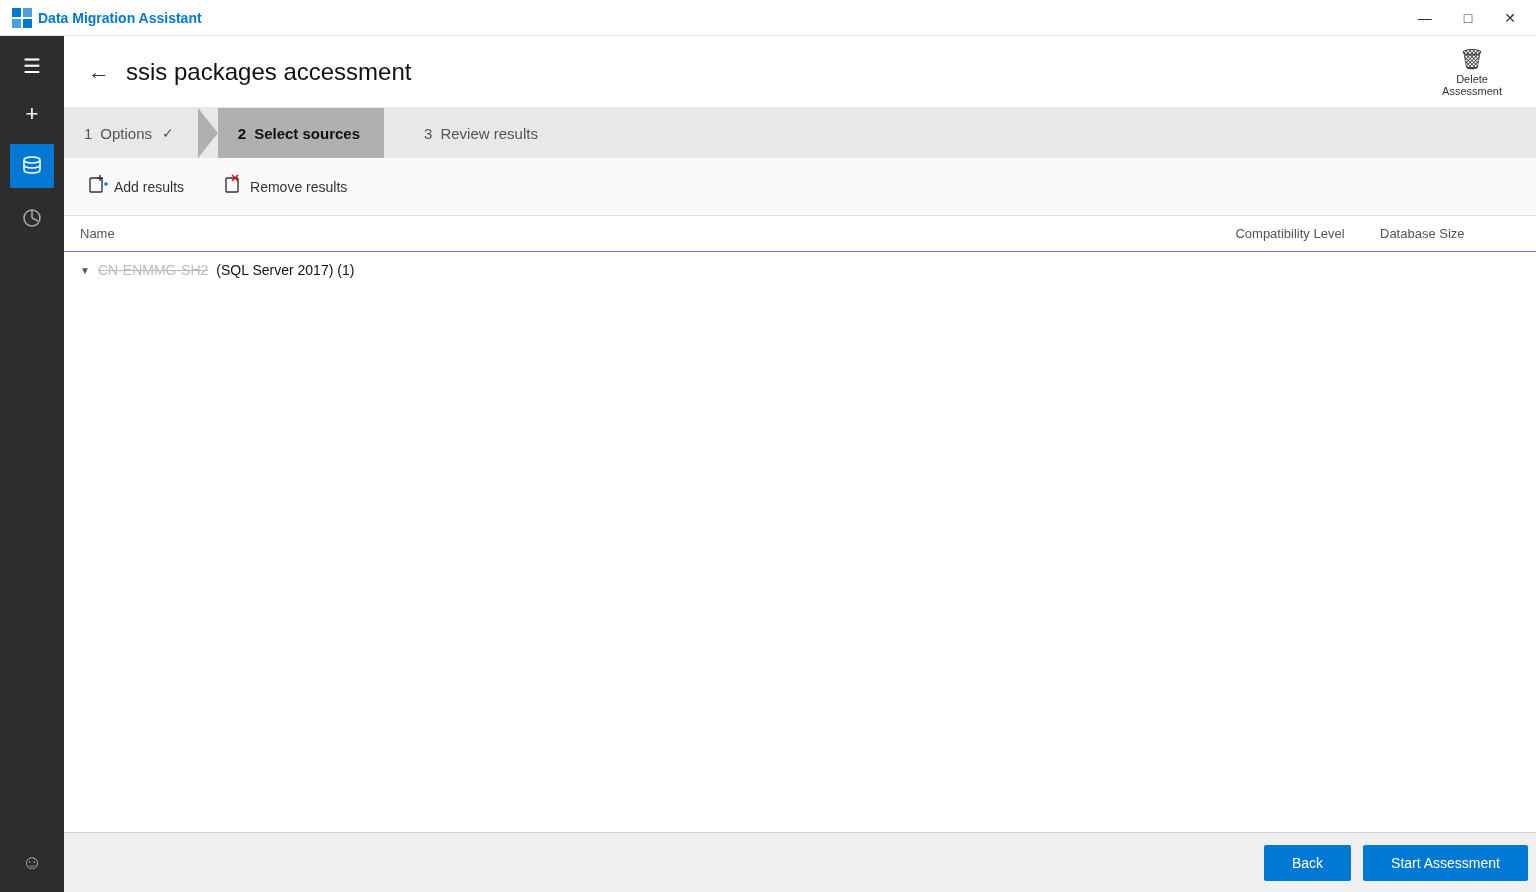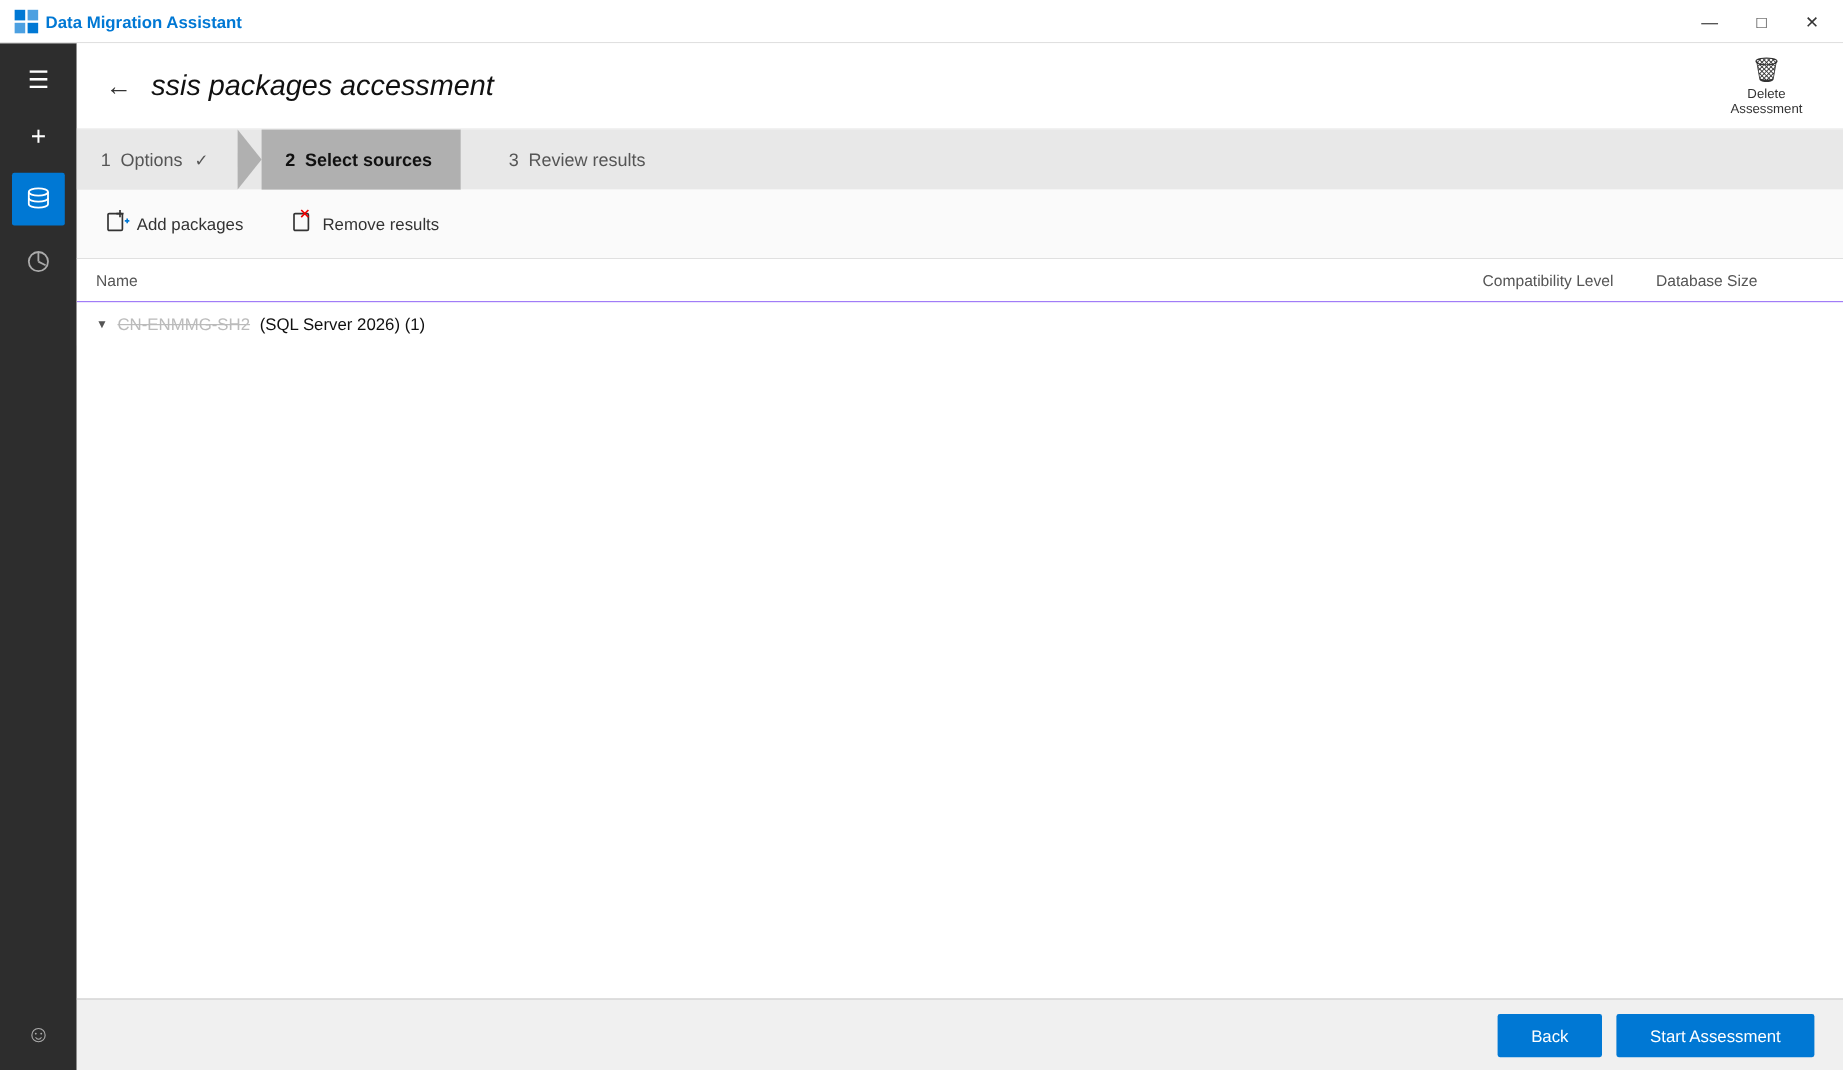--- a/index.html
+++ b/index.html
@@ -63,21 +63,21 @@
       background: #fff;
       display: flex;
       align-items: center;
       padding: 0 24px;
       gap: 16px;
       border-bottom: 1px solid #e8e8e8;
       justify-content: space-between;
     }
     .app-header-left { display: flex; align-items: center; gap: 16px; }
     .back-btn { font-size: 22px; cursor: pointer; color: #333; display: flex; align-items: center; }
-    .app-title { font-size: 24px; font-weight: 300; color: #111; font-style: italic; }
+    .app-title { font-size: 24px; font-weight: 300; color: #111; }
     .delete-assessment-btn {
       display: flex; flex-direction: column; align-items: center;
       cursor: pointer; color: #333; font-size: 11px; gap: 2px;
       padding: 6px 10px;
     }
     .delete-icon { font-size: 20px; }
 
     
     .wizard-steps {
       display: flex;
@@ -172,21 +172,21 @@
     .tree-item-compat { width: 180px; text-align: right; }
     .tree-item-size { width: 140px; text-align: right; padding-right: 16px; }
 
     
     .footer {
       height: 60px;
       background: #f0f0f0;
       display: flex;
       align-items: center;
       justify-content: flex-end;
-      padding: 0 24px;
+      padding: 0 8px;
       gap: 12px;
       border-top: 1px solid #d0d0d0;
     }
     .footer-btn {
       padding: 10px 28px;
       font-size: 14px;
       cursor: pointer;
       border: none;
       border-radius: 2px;
     }
@@ -280,21 +280,21 @@
       <div class="toolbar-btn">
         <span class="toolbar-btn-icon">
           <svg width="20" height="20" viewBox="0 0 20 20">
             <rect x="2" y="4" width="12" height="14" rx="1" fill="none" stroke="#333" stroke-width="1.4"></rect>
             <line x1="12" y1="1" x2="12" y2="7" stroke="#333" stroke-width="1.4"></line>
             <line x1="9" y1="4" x2="15" y2="4" stroke="#333" stroke-width="1.4"></line>
             <line x1="16" y1="10" x2="20" y2="10" stroke="#0078d4" stroke-width="1.4"></line>
             <line x1="18" y1="8" x2="18" y2="12" stroke="#0078d4" stroke-width="1.4"></line>
           </svg>
         </span>
-        <span>Add packages</span>
+        <span>Add results</span>
       </div>
       <div class="toolbar-btn">
         <span class="toolbar-btn-icon">
           <svg width="20" height="20" viewBox="0 0 20 20">
             <rect x="2" y="4" width="12" height="14" rx="1" fill="none" stroke="#333" stroke-width="1.4"></rect>
             <line x1="8" y1="1" x2="14" y2="7" stroke="#e00" stroke-width="1.4"></line>
             <line x1="14" y1="1" x2="8" y2="7" stroke="#e00" stroke-width="1.4"></line>
           </svg>
         </span>
         <span>Remove results</span>
@@ -305,21 +305,21 @@
 
       <div class="table-header">
         <div class="col-name">Name</div>
         <div class="col-compat">Compatibility Level</div>
         <div class="col-size">Database Size</div>
       </div>
 
       <div class="tree-server-row">
         <span class="chevron">▼</span>
         <span style="color:#bbb;text-decoration:line-through;margin-right:4px">CN-ENMMG-SH2</span>
-        <span> (SQL Server 2026) (1)</span>
+        <span> (SQL Server 2017) (1)</span>
       </div>
 
     </div>
 
     <div class="footer">
       <button class="footer-btn secondary">Back</button>
       <button class="footer-btn primary-start">Start Assessment</button>
     </div>
 
   </div>

